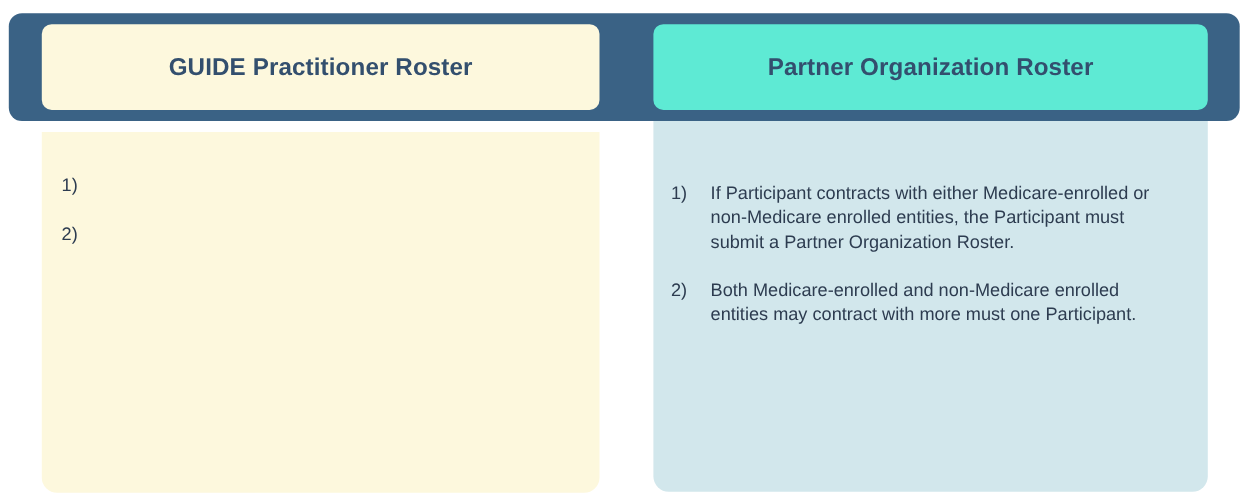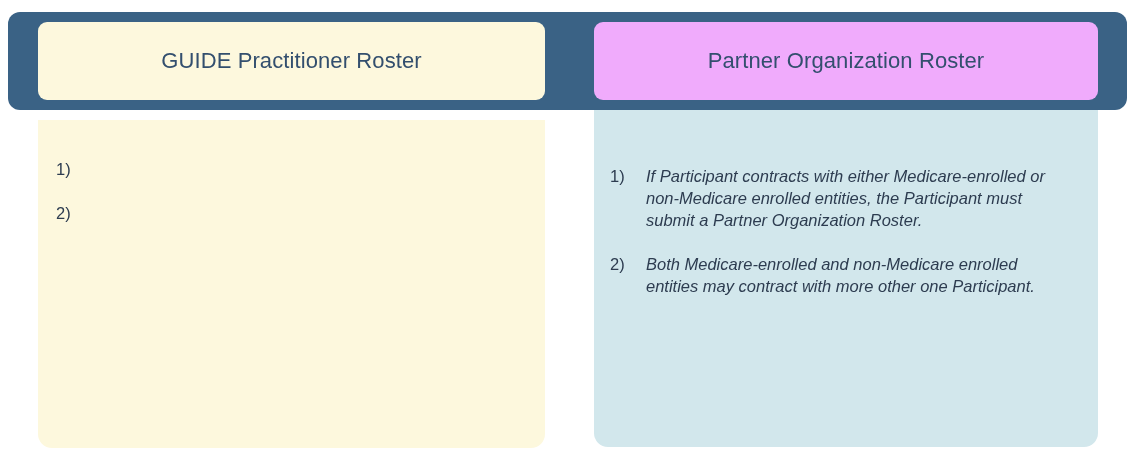--- a/index.html
+++ b/index.html
@@ -45,25 +45,25 @@
     z-index: 3;
   }
   .header-card-left {
     left: 38px;
     width: 507px;
     background: #fdf8dd;
   }
   .header-card-right {
     left: 594px;
     width: 504px;
-    background: #f0abfc;
+    background: #5eead4;
   }
   .header-title {
     font-size: 22px;
-    font-weight: normal;
+    font-weight: bold;
     color: #334f6e;
     letter-spacing: 0.1px;
     text-align: left;
     line-height: 1.2;
   }
 
   
   .body-card {
     position: absolute;
     box-sizing: border-box;
@@ -100,21 +100,21 @@
     flex: 0 0 auto;
     text-align: left;
     color: #2d3c50;
   }
   .body-card-left .item-marker  { width: 40px; padding-left: 8px; }
   .body-card-right .item-marker { width: 36px; padding-left: 8px; }
 
   .item-text {
     flex: 1 1 auto;
   }
-  .body-card-right .item-text { padding-right: 10px; font-style: italic; }
+  .body-card-right .item-text { padding-right: 10px; }
 </style>
 </head>
 <body>
 
 <div class="figure">
 
   <div class="header-band"></div>
 
   <div class="header-card header-card-left">
     <div class="header-title">GUIDE Practitioner Roster</div>
@@ -133,17 +133,17 @@
     </div>
   </div>
 
   <div class="body-card body-card-right">
     <div class="item">
       <span class="item-marker">1)</span>
       <span class="item-text">If Participant contracts with either Medicare-enrolled or non-Medicare enrolled entities, the Participant must submit a Partner Organization Roster.</span>
     </div>
     <div class="item">
       <span class="item-marker">2)</span>
-      <span class="item-text">Both Medicare-enrolled and non-Medicare enrolled entities may contract with more other one Participant.</span>
+      <span class="item-text">Both Medicare-enrolled and non-Medicare enrolled entities may contract with more must one Participant.</span>
     </div>
   </div>
 
 </div>
 
 </body></html>

